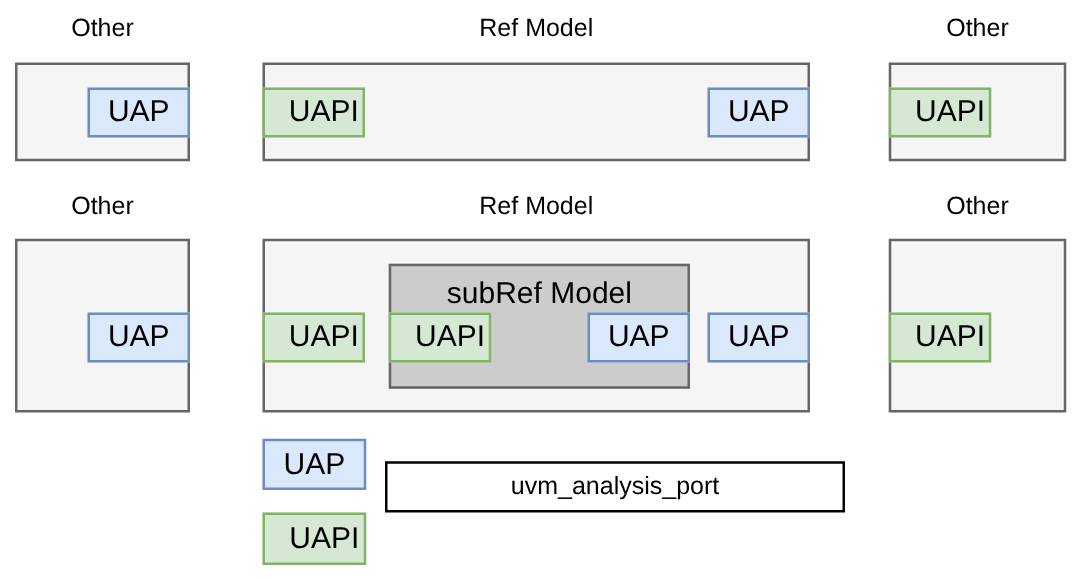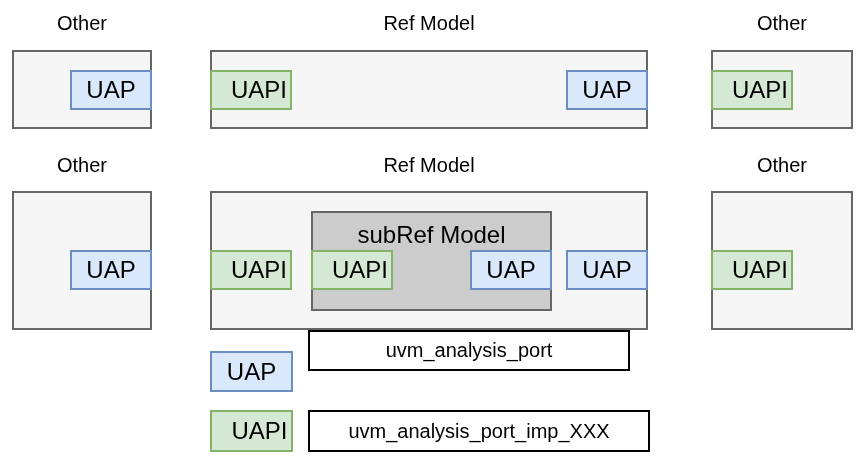--- a/index.html
+++ b/index.html
@@ -113,18 +113,17 @@
     </div>
 
     <div class="port uap" style="right:-2px; top:57px;">UAP</div>
   </div>
 
   <div class="gbox" style="left:711px; top:191px; width:142px; height:139px;">
     <div class="port uapi" style="left:-2px; top:57px;">UAPI</div>
   </div>
 
   <div class="port uap" style="left:210px; top:351px; width:83px; height:41px;">UAP</div>
-  <div class="legend-name-box" style="left:308px; top:330px; width:322px; height:41px;">uvm_analysis_port</div>
+  <div class="legend-name-box" style="left:308px; top:369px; width:368px; height:41px;">uvm_analysis_port</div>
 
   <div class="port uapi" style="left:210px; top:410px; width:83px; height:42px;">UAPI</div>
-  <div class="legend-name-box" style="left:308px; top:410px; width:342px; height:42px;">uvm_analysis_port_imp_XXX</div>
 
 </div>
 
 </body></html>

